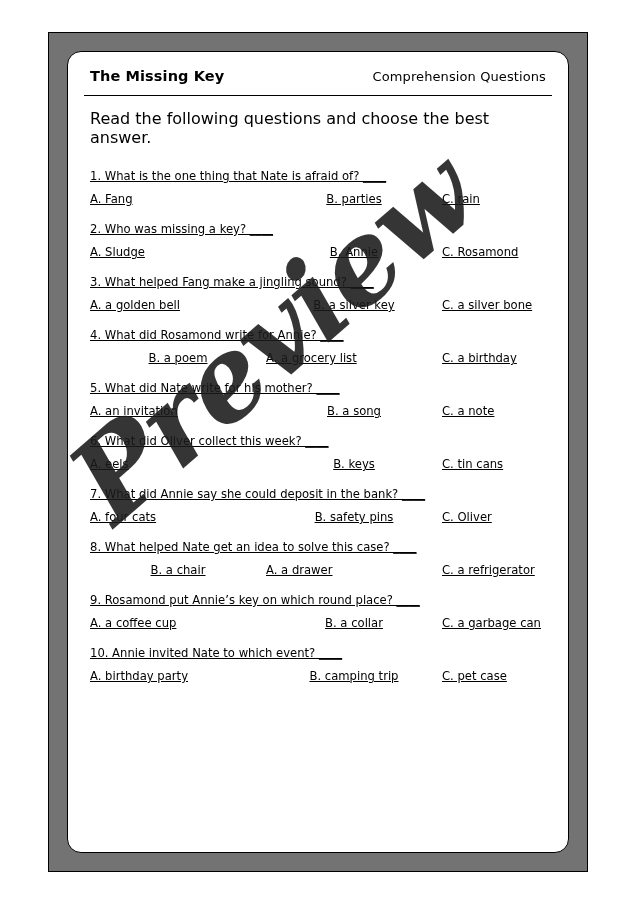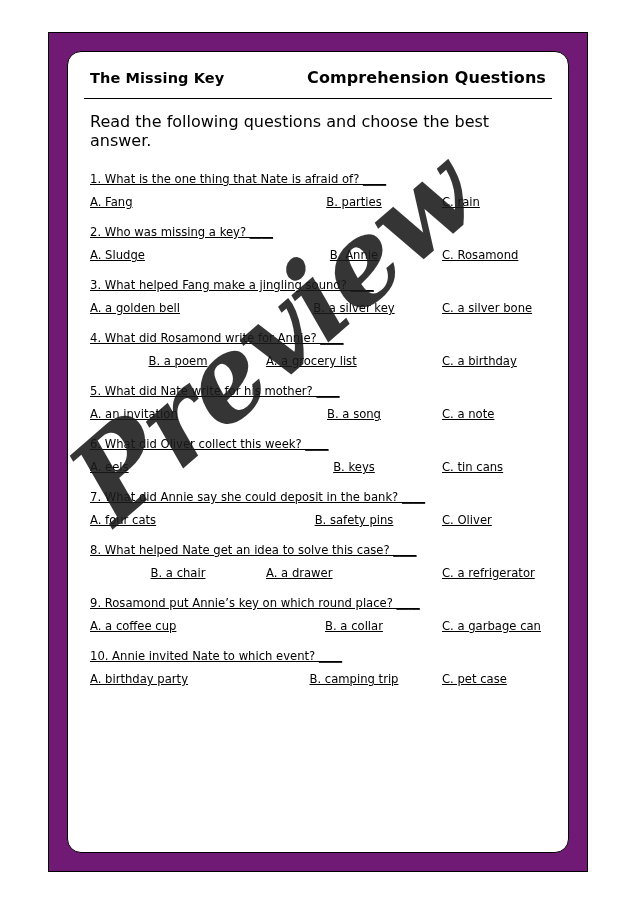--- a/index.html
+++ b/index.html
@@ -16,21 +16,21 @@
     overflow: hidden;
   }
   .page {
     position: absolute;
     left: 48px;
     top: 32px;
     width: 540px;
     height: 840px;
     border: 1px solid #000000;
     box-sizing: border-box;
-    background: #701a75;
+    background: #737373;
   }
   .sheet {
     position: absolute;
     left: 18px;
     top: 18px;
     right: 18px;
     bottom: 18px;
     border: 1px solid #000000;
     border-radius: 14px;
     box-sizing: border-box;
@@ -42,22 +42,22 @@
     justify-content: space-between;
     align-items: baseline;
     padding: 16px 22px 0 22px;
   }
   .header .title {
     font-weight: bold;
     font-size: 14.5px;
     letter-spacing: 0.1px;
   }
   .header .subject {
-    font-weight: bold;
-    font-size: 16px;
+    font-weight: normal;
+    font-size: 13px;
     letter-spacing: 0.1px;
   }
   .hr {
     margin: 11px 16px 0 16px;
     border-top: 1px solid #000000;
     height: 0;
   }
   .instructions {
     padding: 13px 22px 0 22px;
     font-size: 16px;

